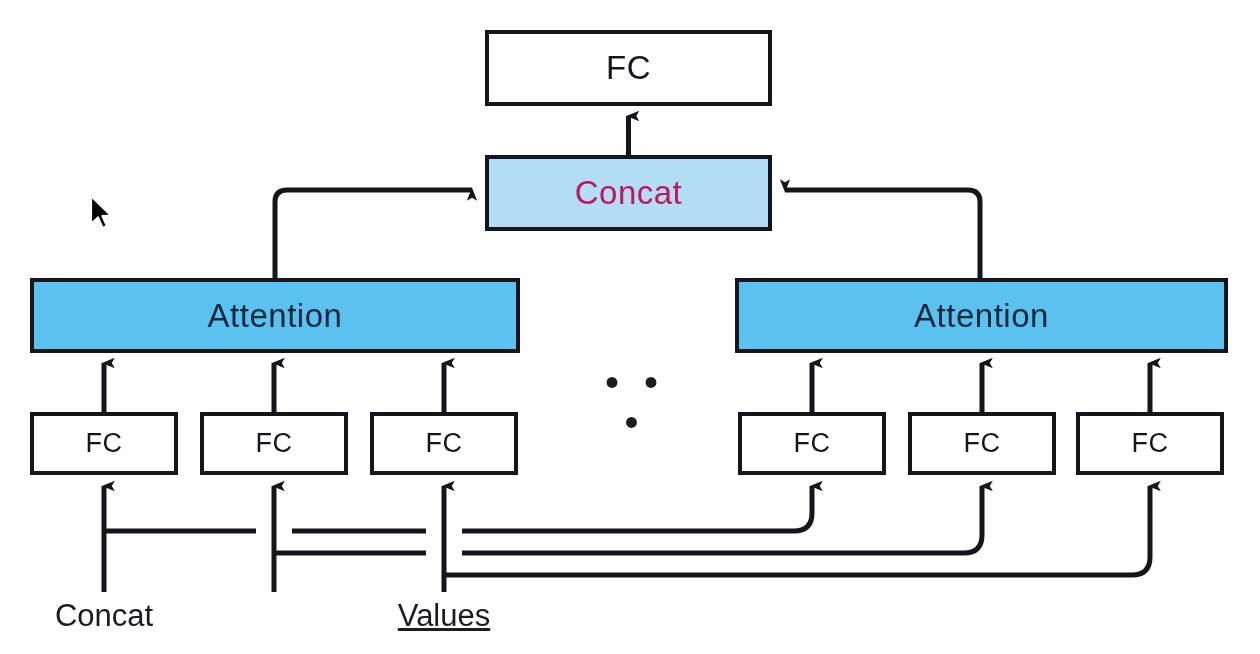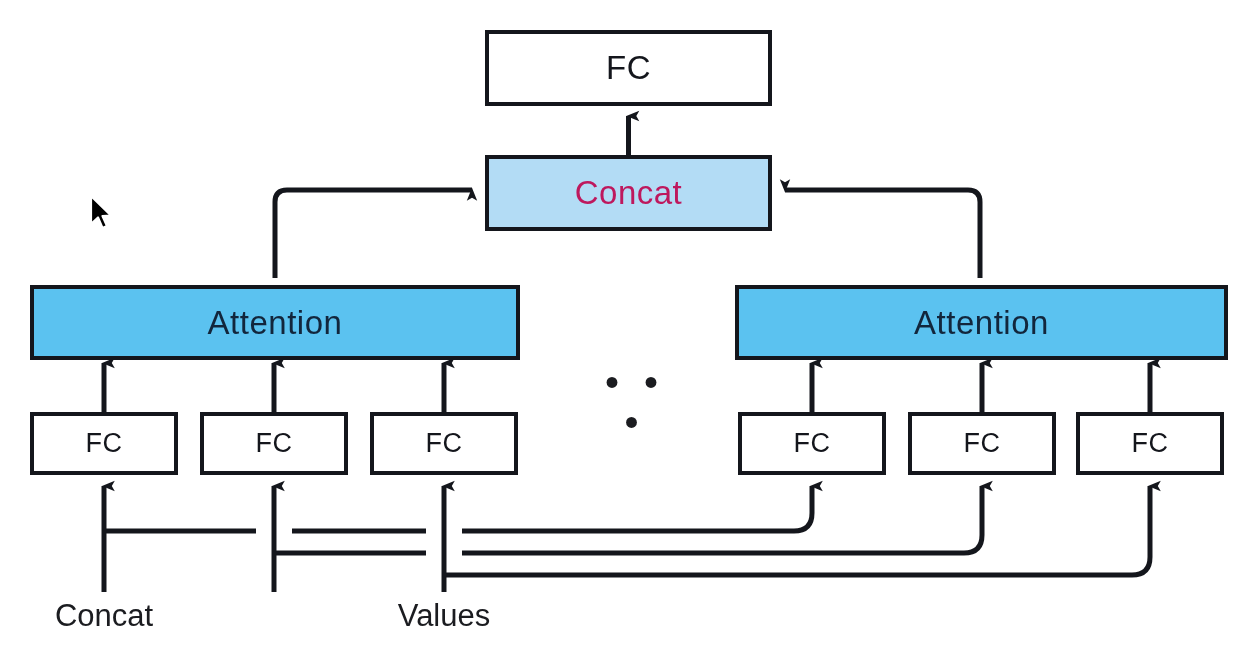--- a/index.html
+++ b/index.html
@@ -46,21 +46,20 @@
     left: 485px; top: 155px; width: 287px; height: 76px;
     background: #b3dcf5;
     color: #be185d;
     font-size: 33px;
   }
   .node.attention {
     top: 278px; height: 75px;
     background: #5bc2f0;
     color: #12263c;
     font-size: 33px;
-    margin-top: 7px;
   }
   .node.attention.left  { left: 30px;  width: 490px; }
   .node.attention.right { left: 735px; width: 493px; }
   .node.fc-small {
     top: 412px; width: 148px; height: 63px;
     font-size: 27px;
   }
   .fc-q  { left: 30px; }
   .fc-k  { left: 200px; }
   .fc-v  { left: 370px; }
@@ -71,21 +70,21 @@
     position: absolute;
     top: 598px;
     width: 200px;
     text-align: center;
     font-size: 31px;
     color: #1b1c20;
     z-index: 3;
   }
   .lbl-queries { left: 4px; }
   .lbl-keys    { left: 174px; }
-  .lbl-values  { left: 344px; }
+  .lbl-values  { left: 344px; text-decoration: underline; }
   .ellipsis {
     position: absolute;
     left: 590px;
     top: 362px;
     width: 90px;
     text-align: center;
     font-size: 40px;
     line-height: 40px;
     color: #1b1c20;
     letter-spacing: 7px;

